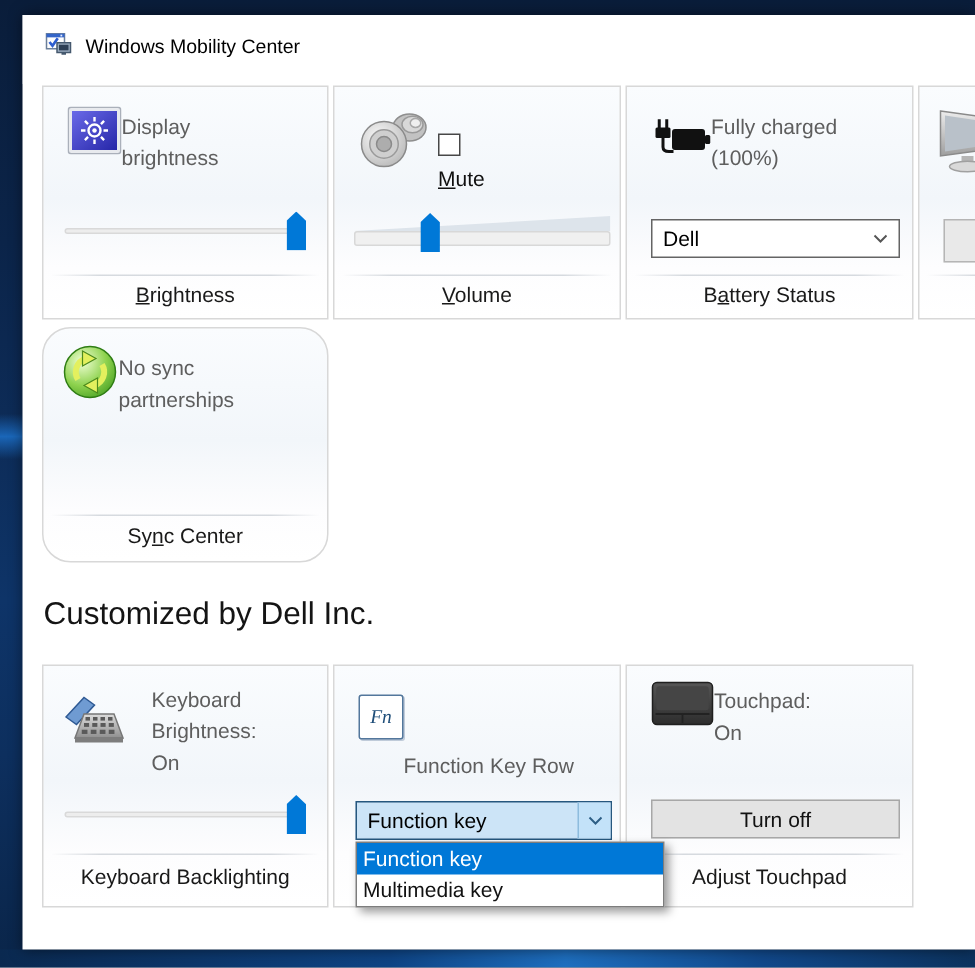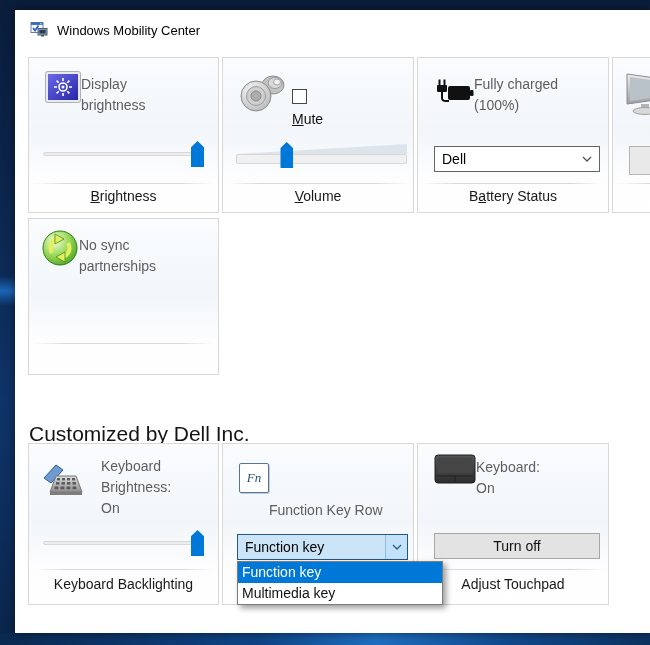--- a/index.html
+++ b/index.html
@@ -20,26 +20,26 @@
   .titlebar { position:absolute; top:0; left:0; width:100%; height:46px; background:#fff; }
   .app-icon { position:absolute; left:15px; top:10px; width:18px; height:18px; }
   .title-text { position:absolute; left:42px; top:13px; font-size:13px; color:#000; white-space:nowrap; }
 
   .tile { position:absolute; border:1px solid #d8d8d8;
     background:linear-gradient(180deg,#fafcfe 0%, #f2f6fa 48%, #fdfdfe 78%, #ffffff 100%); }
   .t-bright { left:13px;  top:47px;  width:191px; height:156px; }
   .t-vol    { left:207px; top:47px;  width:192px; height:156px; }
   .t-batt   { left:402px; top:47px;  width:192px; height:156px; }
   .t-disp   { left:597px; top:47px;  width:192px; height:156px; }
-  .t-sync   { left:13px;  top:208px; width:191px; height:157px; }
+  .t-sync   { left:13px;  top:208px; width:191px; height:157px;border-radius:19px; }
   .t-kbd    { left:13px;  top:433px; width:191px; height:162px; }
   .t-fn     { left:207px; top:433px; width:192px; height:162px; overflow:visible; z-index:5; }
   .t-pad    { left:402px; top:433px; width:192px; height:162px; }
 
-  .heading { position:absolute; left:14px; top:388px; font-size:21px; color:#141414; white-space:nowrap;margin-top:24px; }
+  .heading { position:absolute; left:14px; top:388px; font-size:21px; color:#141414; white-space:nowrap; }
 
   .tile-head { position:absolute; left:16px; top:13px; right:6px; display:flex; gap:0; align-items:flex-start; }
   .tile-status { font-size:14px; color:#5e5e5e; line-height:21px; padding-top:3px; }
   .t-bright .tile-status { width:82px; }
   .t-batt  .tile-status { width:112px; }
   .t-sync  .tile-status { width:112px; }
   .t-kbd   .tile-status { width:86px; padding-top:0; }
   .t-pad   .tile-status { width:86px; }
   .t-fn .tile-head { top:19px; }
   .t-fn .tile-status { padding-top:5px; line-height:21px; white-space:nowrap;margin-top:32px; }
@@ -237,20 +237,21 @@
           <circle cx="19" cy="19" r="17" fill="url(#gsync)" stroke="#2f7d14"></circle>
           <path d="M11 24 A 9.5 9.5 0 0 1 16 10" stroke="#e3f05e" stroke-width="4" fill="none"></path>
           <polygon points="14,5 23,10 14,15" fill="#e3f05e" stroke="#4c8a1d" stroke-width="0.8"></polygon>
           <path d="M27 14 A 9.5 9.5 0 0 1 22 28" stroke="#e3f05e" stroke-width="4" fill="none"></path>
           <polygon points="24,23 15,28 24,33" fill="#e3f05e" stroke="#4c8a1d" stroke-width="0.8"></polygon>
         </svg>
       </span>
       <span class="tile-status" style="padding-top:6px;">No sync partnerships</span>
     </div>
     <div class="tile-sep"></div>
+    <div class="tile-label"><span>Sy</span><span class="ak">n</span><span>c Center</span></div>
   </div>
 
   <div class="heading">Customized by Dell Inc.</div>
 
   <div class="tile t-kbd">
     <div class="tile-head" style="top:12px; left:12px; gap:16px;">
       <span style="padding-top:6px;">
         <svg width="44" height="36" viewBox="0 0 44 36">
           <defs>
               <linearGradient id="gkbd" x1="0" y1="0" x2="0" y2="1">
@@ -315,20 +316,20 @@
             <stop offset="0" stop-color="#565656"></stop>
                 <stop offset="1" stop-color="#2d2d2d"></stop>
           </linearGradient>
             </defs>
           <rect x="1" y="1" width="40" height="28" rx="3" fill="url(#gpad)" stroke="#1f1f1f"></rect>
           <rect x="3.5" y="3.5" width="35" height="16" rx="2" fill="#454545"></rect>
           <line x1="3" y1="22" x2="39" y2="22" stroke="#222" stroke-width="1.2"></line>
           <line x1="21" y1="22" x2="21" y2="28" stroke="#222" stroke-width="1.2"></line>
         </svg>
       </span>
-      <span class="tile-status">Keyboard: On</span>
+      <span class="tile-status">Touchpad: On</span>
     </div>
     <button class="win-btn off-btn">Turn off</button>
     <div class="tile-sep"></div>
     <div class="tile-label">Adjust Touchpad</div>
   </div>
 
 </div>
 
 </body></html>

